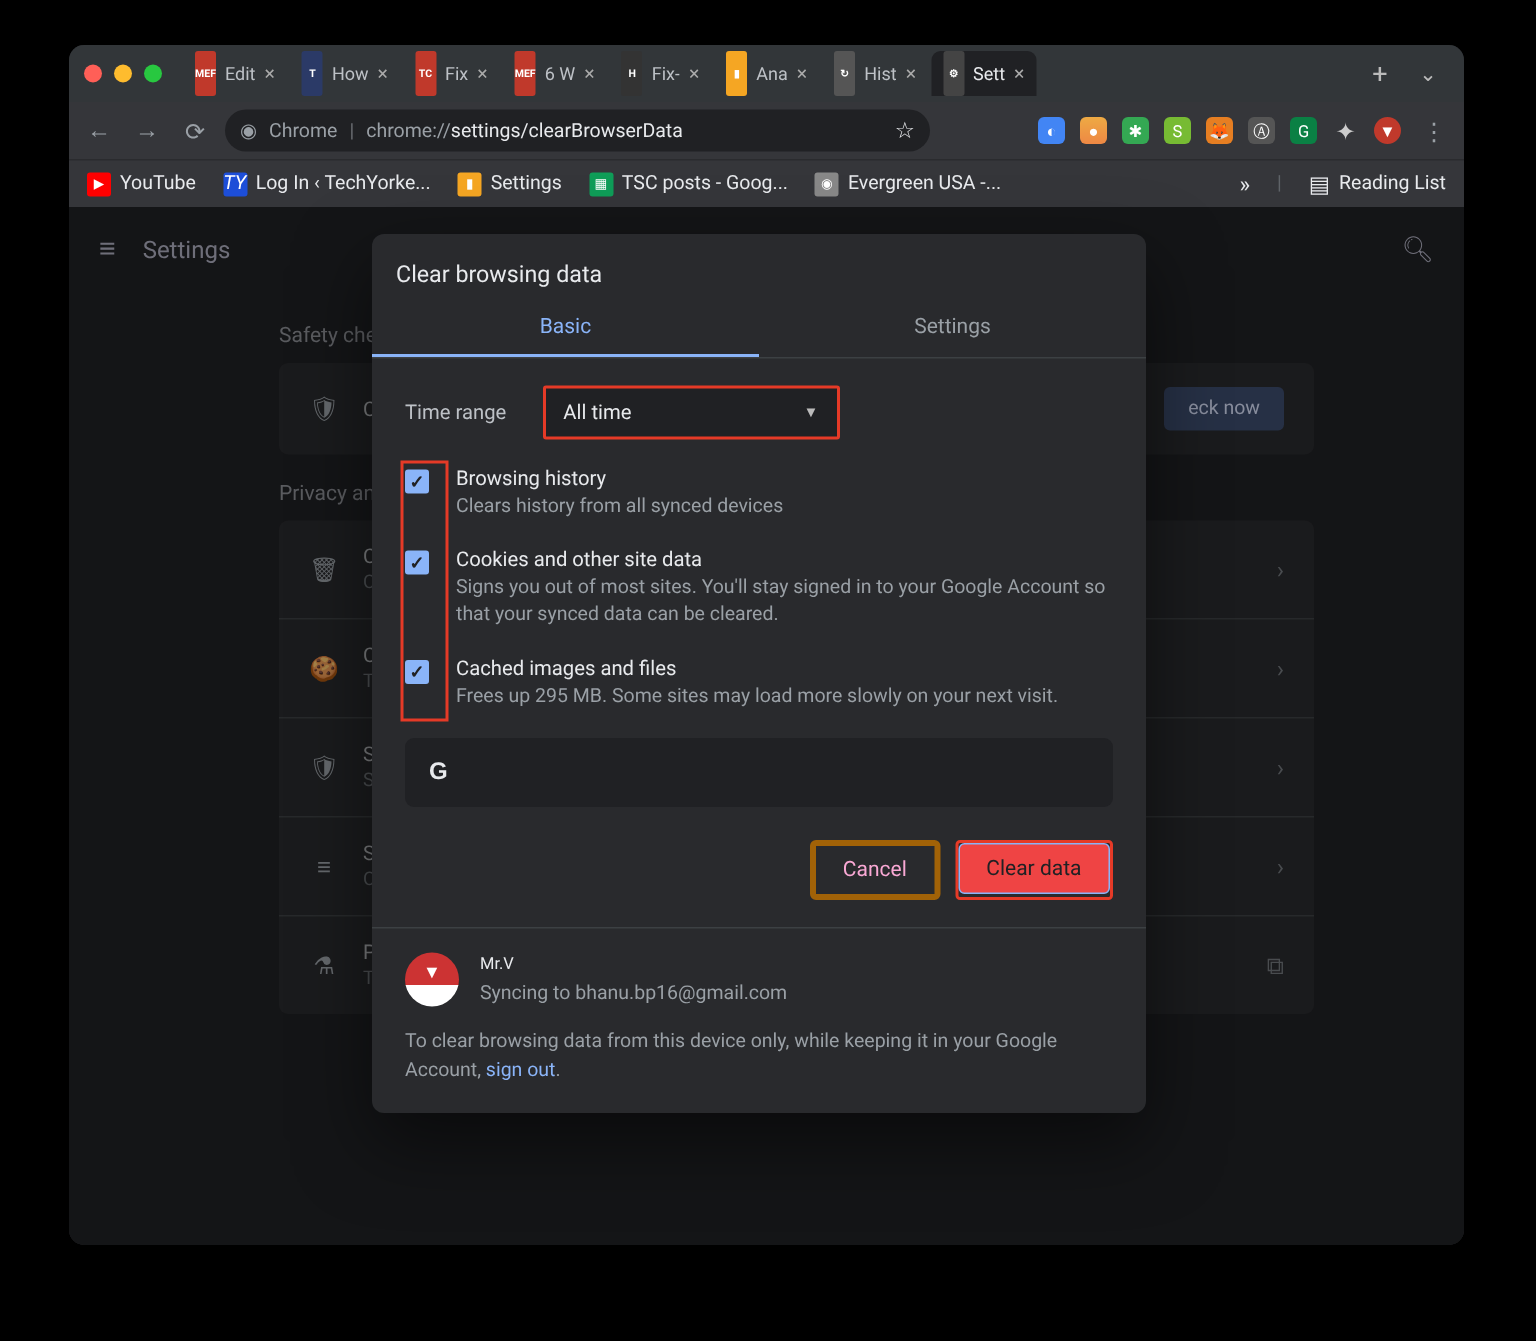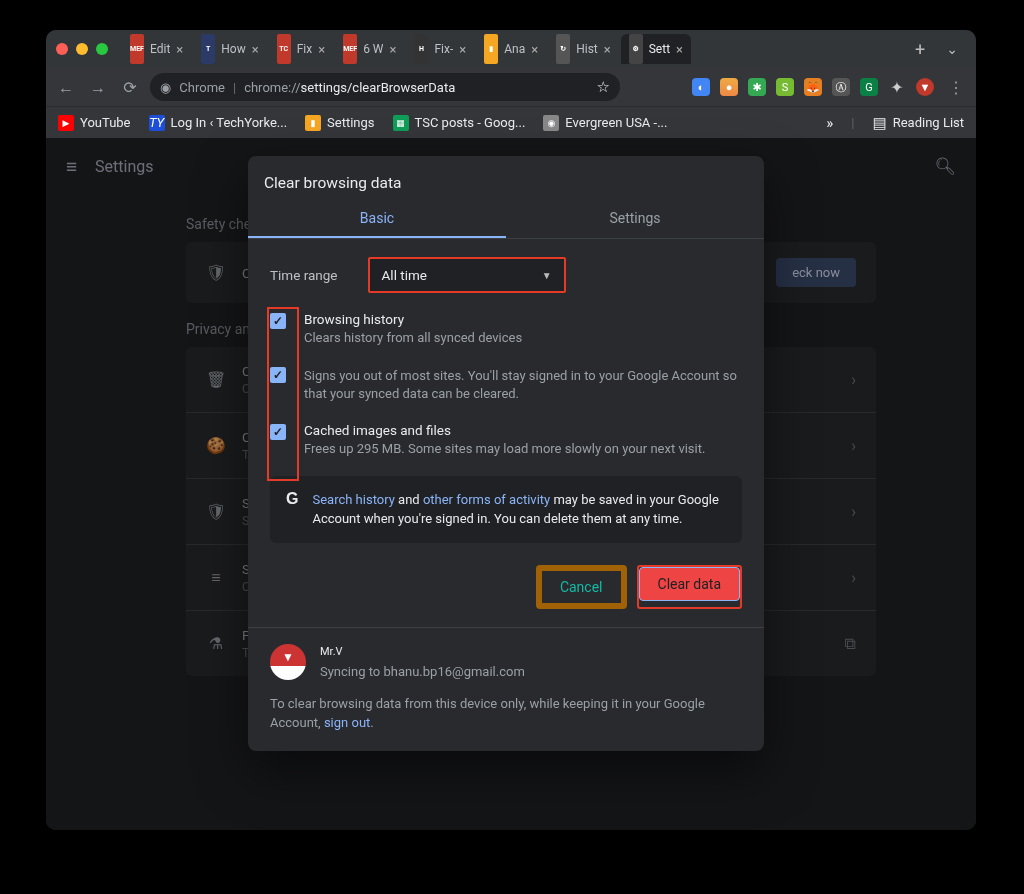--- a/index.html
+++ b/index.html
@@ -131,31 +131,32 @@
     color:#e8eaed;
   }
   .dlg-title { font-size:15.5px; padding: 18px 16px 6px;}
   .dlg-tabs { display:flex;}
   .dlg-tab { flex:1; text-align:center; padding:12px 0 12px; color:#9aa0a6; font-size:14px; position:relative; cursor:pointer;}
   .dlg-tab.active { color:#8ab4f8; }
   .dlg-tab.active::after {
     content:""; position:absolute; left:0; right:0; bottom:0; height:2px; background:#8ab4f8;
   }
   .dlg-body { padding: 18px 22px 6px; border-top:1px solid #3c4043;}
-  .timerow { display:flex; align-items:center; gap:30px; margin-bottom: 18px;}
+  .timerow { display:flex; align-items:center; gap:1px; margin-bottom: 18px;}
   .timelabel { color:#bdc1c6; font-size:13.5px;}
   .timesel {
     border: 2.5px solid #e53a27;
     background: #202124;
     padding: 8px 12px;
     border-radius: 2px;
     width: 198px;
     display:flex; align-items:center;
     color:#e8eaed; font-size:13.5px;
     cursor:pointer;
+    margin-left:23px;
   }
   .timesel .caret { margin-left:auto; font-size:10px; color:#bbb;}
   .checklist { position:relative; }
   .checklist .redbar { position:absolute; left:-3px; top:-4px; width:32px; height:174px; border:2.5px solid #e53a27;}
   .chkrow { display:flex; gap:18px; padding-bottom:18px; }
   .chkbox {
     width:16px; height:16px; background:#8ab4f8; border-radius:2px;
     display:flex; align-items:center; justify-content:center;
     color:#202124; font-size:12px; font-weight:bold;
     flex-shrink:0; margin-top:2px;
@@ -166,21 +167,21 @@
   .infobox {
     background:#202124; border-radius:6px;
     padding: 14px 16px; display:flex; gap:14px;
     margin-bottom: 16px;
   }
   .infobox .gicon { color:#e8eaed; font-size:16px; font-weight:600; font-family: Arial, sans-serif; }
   .infobox .itxt { font-size:13px; line-height:1.5; color:#e8eaed;}
   .infobox .lnk { color:#8ab4f8; }
   .dlg-actions { display:flex; gap:10px; justify-content:flex-end; padding: 0 22px 18px;}
   .btn { padding:8px 18px; border-radius:4px; font-size:14px; cursor:pointer;}
-  .btn-cancel { border:6px solid #a16207; color:#14b8a6; background:transparent;}
+  .btn-cancel { border:4px solid #a16207; color:#f9a8d4; background:transparent;}
   .btn-primary-wrap { border:2.5px solid #e53a27; border-radius:3px; }
   .btn-primary { background:#ef4444; color:#202124; border:1px solid #8ab4f8; }
   .dlg-footer { border-top:1px solid #3c4043; padding: 16px 22px 18px;}
   .userrow { display:flex; align-items:center; gap:14px; margin-bottom:14px;}
   .avatar {
     width:36px; height:36px; border-radius:50%;
     background: linear-gradient(#c33 0 60%, #fff 60% 100%);
     display:flex; align-items:center; justify-content:center;
     position:relative;
   }
@@ -386,36 +387,34 @@
         <div class="chkrow">
               <div class="chkbox">✓</div>
               <div class="chktxt">
                 <div class="ct">Browsing history</div>
                 <div class="cs">Clears history from all synced devices</div>
               </div>
             </div>
             <div class="chkrow">
               <div class="chkbox">✓</div>
               <div class="chktxt">
+                <div class="ct">Cookies and other site data</div>
                 <div class="cs">Signs you out of most sites. You'll stay signed in to your Google Account so that your synced data can be cleared.</div>
               </div>
             </div>
             <div class="chkrow">
               <div class="chkbox">✓</div>
               <div class="chktxt">
                 <div class="ct">Cached images and files</div>
                 <div class="cs">Frees up 295 MB. Some sites may load more slowly on your next visit.</div>
               </div>
             </div>
           </div>
         <div class="infobox">
           <span class="gicon">G</span>
-          <div class="itxt">
-            <span class="lnk">Search history</span><span> and </span><span class="lnk">other forms of activity</span><span> may be saved in your Google Account when you're signed in. You can delete them at any time.</span>
-          </div>
         </div>
       </div>
       <div class="dlg-actions">
         <div class="btn btn-cancel">Cancel</div>
         <div class="btn-primary-wrap">
           <div class="btn btn-primary">Clear data</div>
         </div>
       </div>
       <div class="dlg-footer">
         <div class="userrow">

